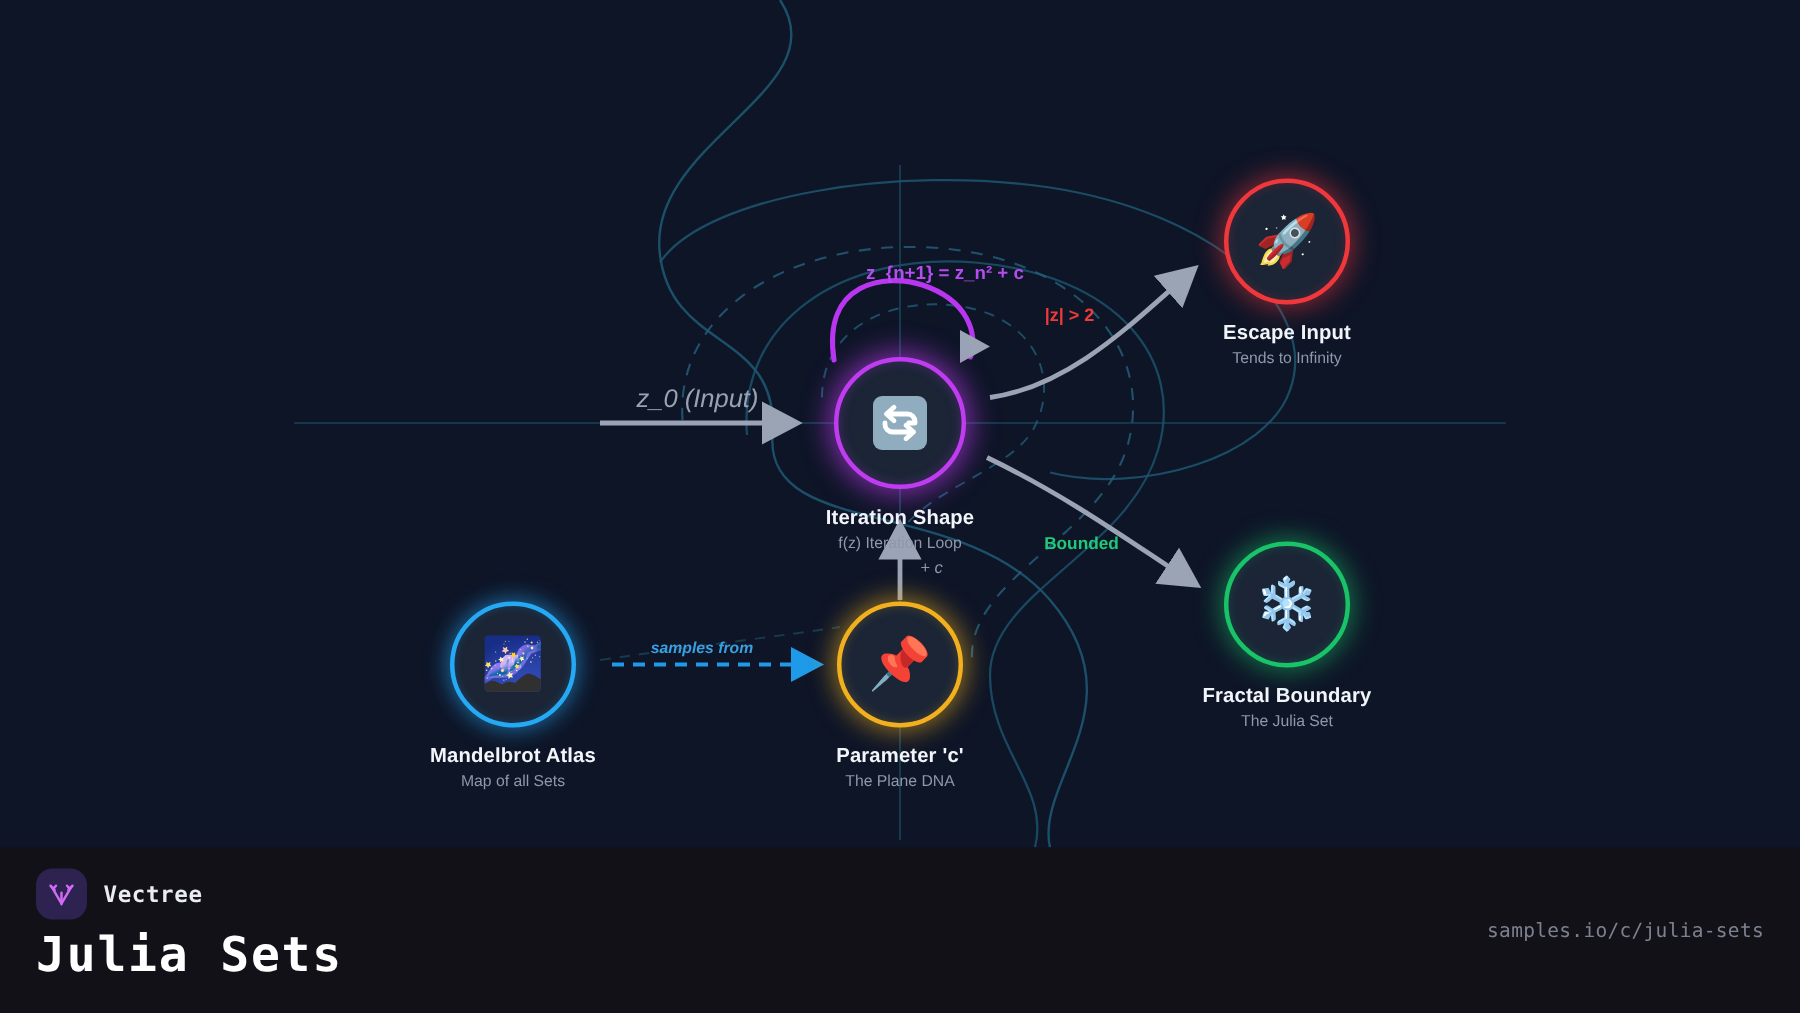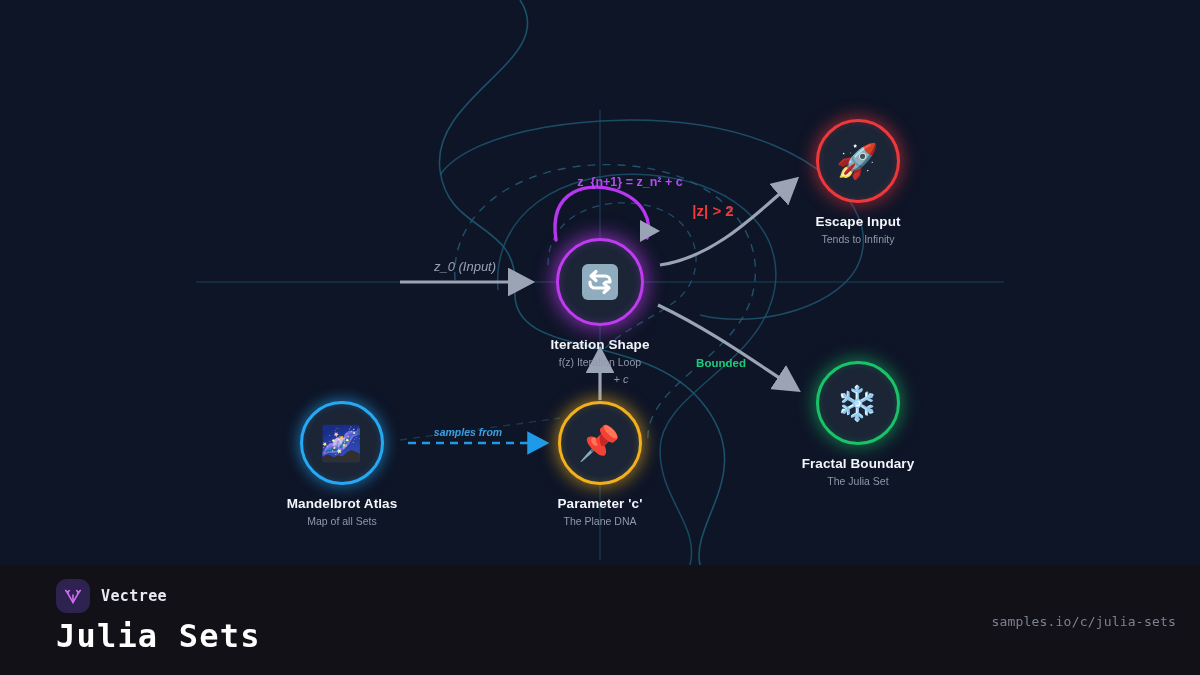--- a/index.html
+++ b/index.html
@@ -88,37 +88,36 @@
   .ring-red    { border: 3px solid #f0383c; box-shadow: 0 0 16px 3px rgba(240,56,60,.50), inset 0 0 7px rgba(240,56,60,.20); }
   .ring-green  { border: 3px solid #19c468; box-shadow: 0 0 16px 3px rgba(25,196,104,.50), inset 0 0 7px rgba(25,196,104,.20); }
 
   
   .edge-label {
     position: absolute;
     white-space: nowrap;
     transform: translate(-50%, -50%);
     pointer-events: none;
   }
-  .lbl-z0      { font-size: 13px; font-style: italic; color: #98a2b3; }
+  .lbl-z0      { font-size: 17px; font-style: italic; color: #98a2b3; }
   .lbl-formula { font-size: 12.5px; font-weight: bold; color: #b44cf0; }
-  .lbl-escape  { font-size: 15px; font-weight: bold; color: #ef3a3a; }
+  .lbl-escape  { font-size: 12px; font-weight: bold; color: #ef3a3a; }
   .lbl-bounded { font-size: 11.5px; font-weight: bold; color: #1fc97a; }
   .lbl-samples { font-size: 10.5px; font-style: italic; font-weight: bold; color: #3a9fe0; }
   .lbl-plusc   { font-size: 11px; font-style: italic; color: #8d98ab; }
 
   
   #footer {
     position: absolute;
     left: 0;
     top: 565px;
     width: 1200px;
     height: 110px;
     background: #131118;
     box-sizing: border-box;
-    padding-left: 32px;
   }
   #footer-inner {
     position: relative;
     width: 100%;
     height: 100%;
   }
   #brand-row {
     position: absolute;
     left: 24px;
     top: 14px;

